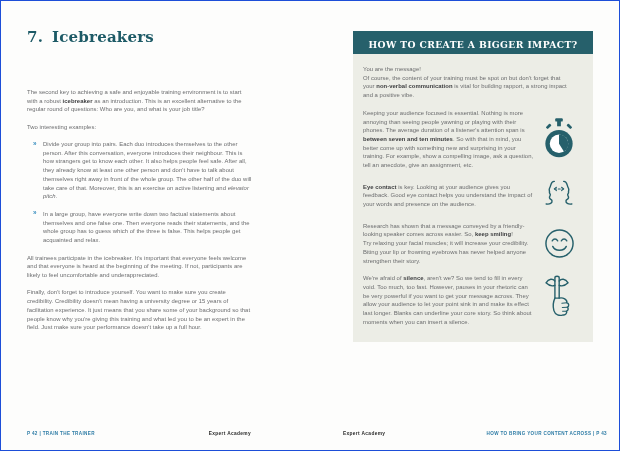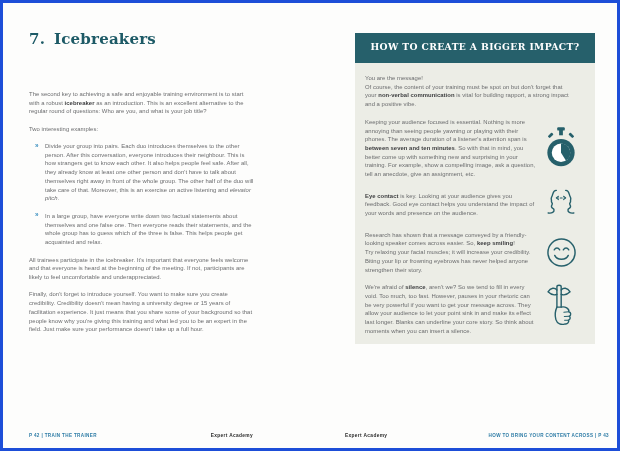--- a/index.html
+++ b/index.html
@@ -1,16 +1,16 @@
 <!DOCTYPE html>
 <html><head>
 <meta charset="utf-8">
 <style>
   html,body{margin:0;padding:0;background:#ffffff;-webkit-text-size-adjust:none;}
-  .spread{position:relative;width:620px;height:451px;background:#fdfdfc;border:3px solid #1d4ed8;
+  .spread{position:relative;width:620px;height:451px;background:#fdfdfc;border:1px solid #1d4ed8;
           box-sizing:border-box;font-family:"Liberation Sans",sans-serif;overflow:hidden;}
   .page{position:absolute;top:0;height:100%;}
   .page-left{left:0;width:310px;}
   .page-right{left:310px;width:310px;}
 
   
   .chapter-heading{position:absolute;left:26px;top:27px;margin:0;
     font-family:"DejaVu Serif",serif;font-weight:bold;font-size:15px;color:#1d5a66;letter-spacing:.2px;}
   .heading-num{margin-right:9px;}
   .left-body{position:absolute;left:26px;top:87px;width:225px;
@@ -18,21 +18,21 @@
   .left-body p{margin:0 0 8.6px 0;}
   .bullets{margin:0;padding:0;list-style:none;}
   .bullets li{position:relative;padding-left:16px;margin-bottom:9px;}
   .bullets .marker{position:absolute;left:6px;top:-0.5px;color:#3a8fc0;font-weight:bold;font-size:6.4px;}
   .b{font-weight:bold;color:#3c3d3f;}
   .i{font-style:italic;}
 
   
   .impact-box{position:absolute;left:42px;top:30px;width:240px;height:311px;background:#ecede6;
     box-sizing:border-box;overflow:hidden;}
-  .impact-header{background:#26606b;color:#ffffff;text-align:center;height:30px;line-height:28px;
+  .impact-header{background:#26606b;color:#ffffff;text-align:center;height:23px;line-height:28px;
     font-family:"DejaVu Serif",serif;font-weight:bold;font-size:9.2px;letter-spacing:.4px;}
   .impact-body{padding:11px 9px 10px 10px;font-size:5.9px;line-height:8.7px;color:#6b6c6e;letter-spacing:.04px;}
   .impact-intro{width:204px;margin:0 0 9px 0;}
   .row{display:flex;align-items:center;margin-bottom:9px;}
   .row:last-child{margin-bottom:0;}
   .row .txt{width:171px;margin:0;flex:none;}
   .row .ico{flex:1;display:flex;justify-content:center;align-items:center;}
 
   
   .footer{position:absolute;top:430px;display:flex;justify-content:space-between;align-items:center;

